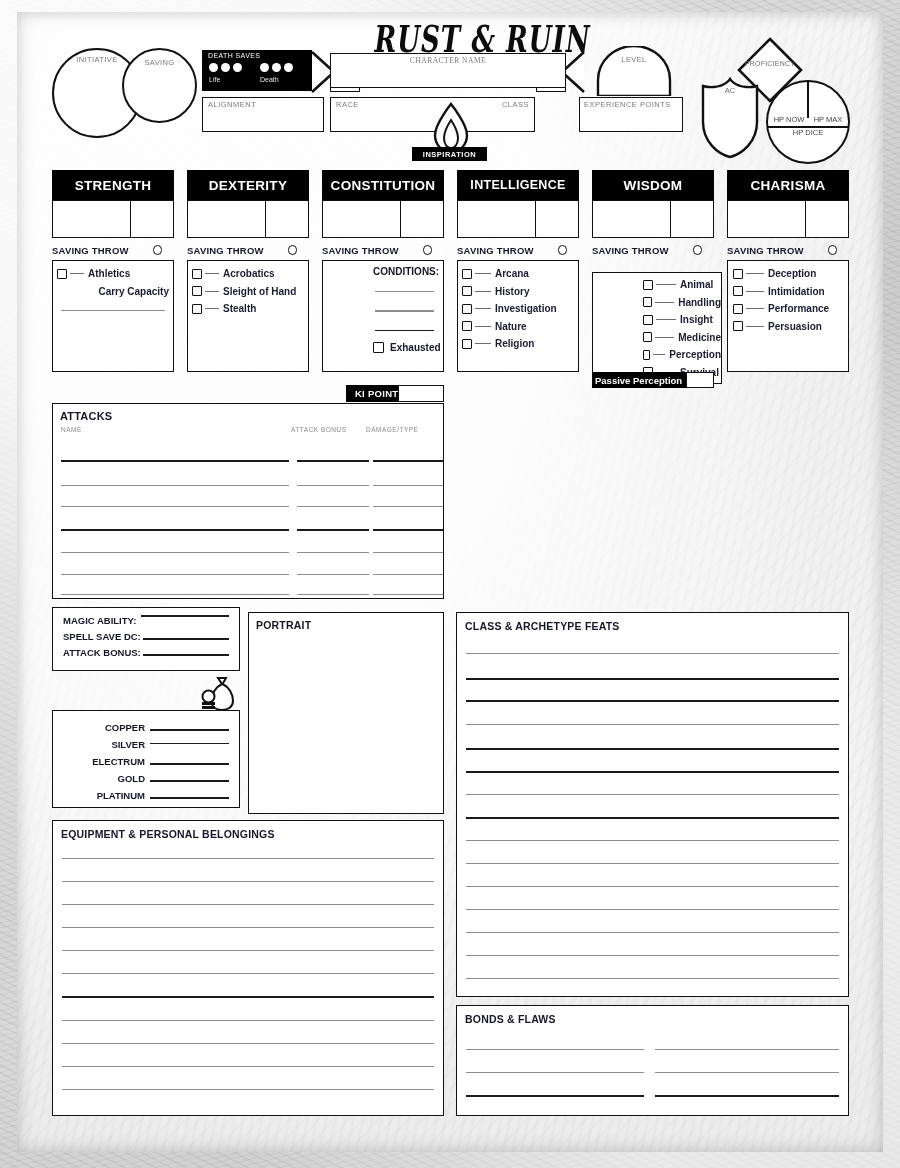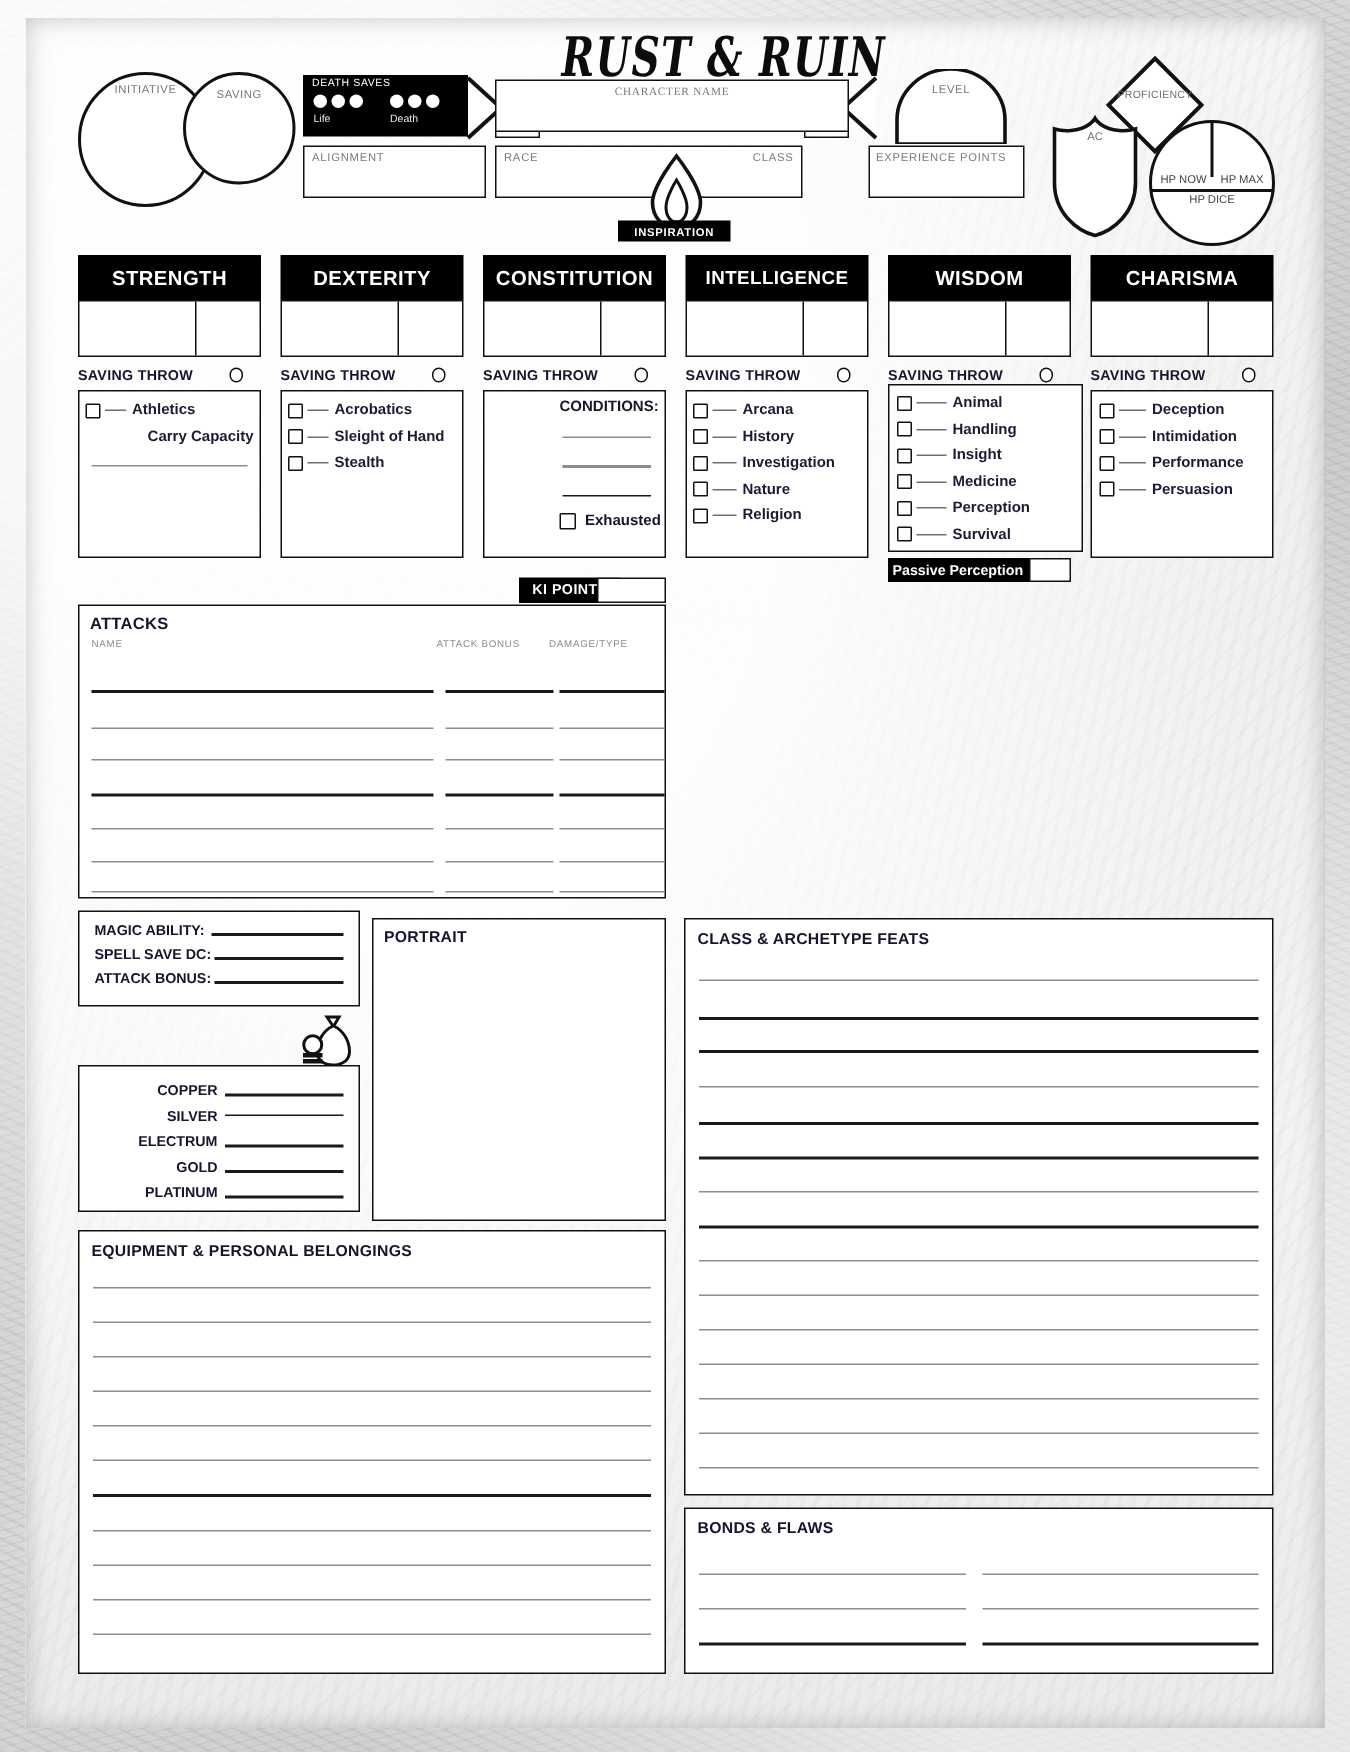--- a/index.html
+++ b/index.html
@@ -276,21 +276,21 @@
     <span>WISDOM</span>
   </div>
   <div class="abs box ab-score" style="left:592px;top:200px;width:122px;height:38px;">
     <div class="main"></div>
       <div class="mod"></div>
   </div>
   <div class="abs save-row" style="left:592px;top:243px;width:122px;">
     <span>SAVING THROW</span>
     <span class="chk rnd" style="margin-left:auto;margin-right:12px;"></span>
   </div>
-  <div class="abs box" style="left:592px;top:256px;width:130px;height:112px;">
+  <div class="abs box" style="left:592px;top:272px;width:130px;height:112px;padding-left:45px;">
     <div class="skill-row" style="margin:3px 0 0 5px;">
       <span class="chk"></span>
         <span class="dash" style="width:20px;"></span>
       <span class="skill-name">Animal</span>
     </div>
     <div class="skill-row" style="margin:0 0 0 5px;">
       <span class="chk"></span>
         <span class="dash" style="width:20px;"></span>
       <span class="skill-name">Handling</span>
     </div>
@@ -398,21 +398,21 @@
         </div>
       <div style="position:absolute;left:8px;top:190px;right:8px;">
           <div class="rule" style="width:228px;position:absolute;left:0;"></div>
           <div class="rule" style="width:72px;position:absolute;left:236px;"></div>
           <div class="rule" style="width:70px;position:absolute;left:312px;"></div>
         </div>
     </div>
   </div>
 
   <div class="abs box" style="left:52px;top:607px;width:188px;height:64px;">
-    <div style="display:flex;align-items:flex-end;margin:7px 10px 0 10px;">
+    <div style="display:flex;margin:7px 10px 0 10px;">
       <span style="font-size:9.5px;font-weight:bold;color:#15152b;white-space:nowrap;">MAGIC ABILITY:</span>
       <span class="rule dark" style="flex:1;margin-left:5px;margin-bottom:2px;"></span>
     </div>
     <div style="display:flex;align-items:flex-end;margin:5px 10px 0 10px;">
       <span style="font-size:9.5px;font-weight:bold;color:#15152b;white-space:nowrap;">SPELL SAVE DC:</span>
       <span class="rule dark" style="flex:1;margin-left:2px;margin-bottom:2px;"></span>
     </div>
     <div style="display:flex;align-items:flex-end;margin:5px 10px 0 10px;">
       <span style="font-size:9.5px;font-weight:bold;color:#15152b;white-space:nowrap;">ATTACK BONUS:</span>
       <span class="rule dark" style="flex:1;margin-left:2px;margin-bottom:2px;"></span>

